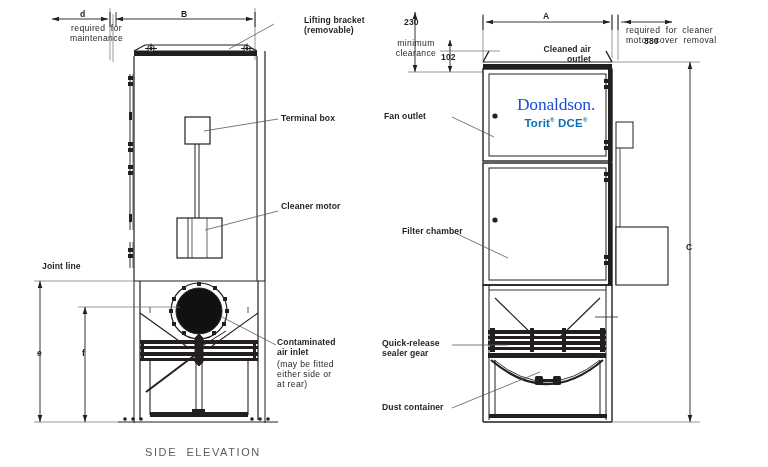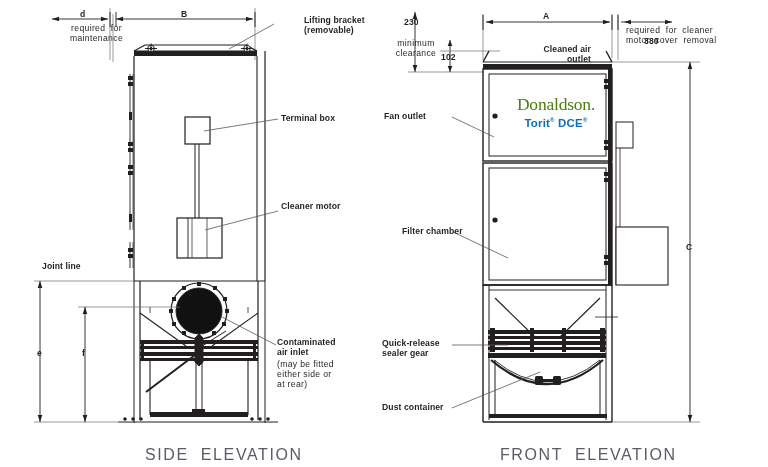--- a/index.html
+++ b/index.html
@@ -8,21 +8,21 @@
     font-family:"Liberation Sans","DejaVu Sans",sans-serif;
     color:#221f1f;
   }
   #stage{position:absolute;left:0;top:0;width:768px;height:467px;}
   svg#drawing{position:absolute;left:0;top:0;width:768px;height:467px;}
 
   .lbl{position:absolute;font-size:8.6px;line-height:9.8px;color:#231f20;
        font-weight:700;letter-spacing:.1px;white-space:pre;}
   .lbl.thin{font-weight:400;letter-spacing:.35px;}
   .lbl.dim{font-weight:700;}
-  .caption{position:absolute;font-size:16px;letter-spacing:1.6px;
+  .caption{position:absolute;font-size:11px;letter-spacing:1.6px;
            color:#5d5a66;font-weight:400;white-space:pre;}
   .logo{position:absolute;text-align:center;}
   .logo .d1{font-family:"Liberation Serif","DejaVu Serif",serif;
             font-size:17.5px;letter-spacing:-.2px;line-height:17px;}
   .logo .d2{font-size:11.5px;font-weight:700;letter-spacing:.2px;line-height:12px;
             font-family:"Liberation Sans",sans-serif;}
   .logo .d2 .dce{color:#0b6fb8;}
   .logo sup{font-size:6px;vertical-align:super;}
 </style>
 </head>
@@ -333,21 +333,20 @@
 outlet</div>
 <div class="lbl" style="left:384px;top:112px;">Fan outlet</div>
 <div class="lbl" style="left:402px;top:227px;">Filter chamber</div>
 <div class="lbl" style="left:382px;top:339px;">Quick-release
 sealer gear</div>
 <div class="lbl" style="left:382px;top:403px;">Dust container</div>
 
 <div class="lbl dim" style="left:686px;top:243px;">C</div>
 
 <div class="logo" style="left:496px;top:96px;width:120px;">
-  <div class="d1" style="color:#4d7c0f;">Donaldson.</div>
+  <div class="d1" style="color:#1d4ed8;">Donaldson.</div>
   <div class="d2" style="color:#0b6fb8;margin-top:1px;">
     <span>Torit</span><sup>®</sup><span> </span><span class="dce">DCE</span><sup>®</sup>
   </div>
 </div>
 
-<div class="caption" style="left:500px;top:446px;">FRONT  ELEVATION</div>
 
 </div>
 
 </body></html>

